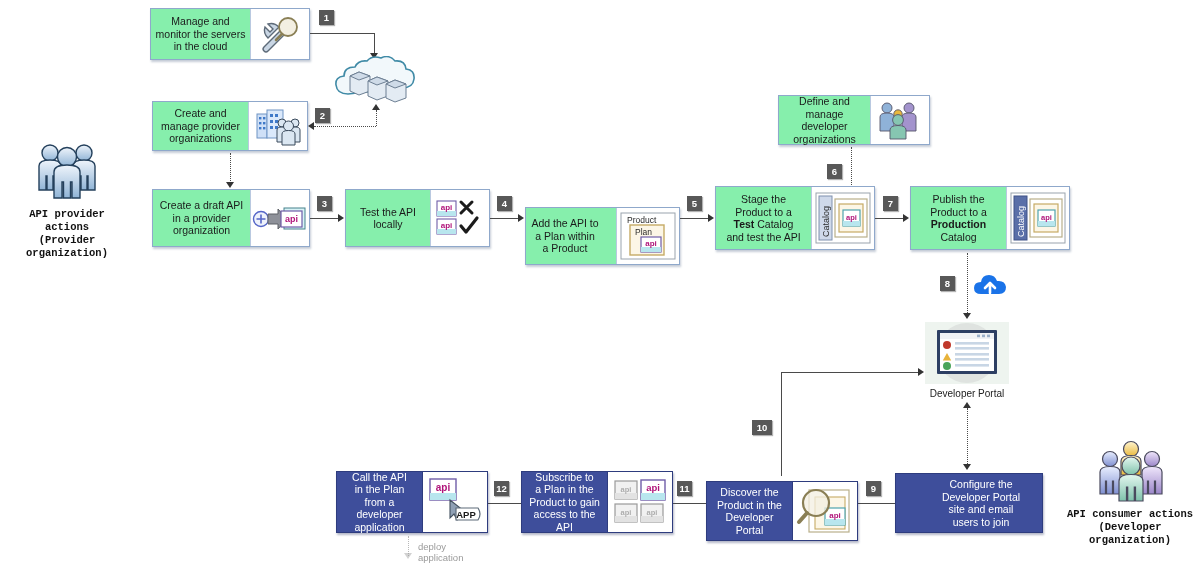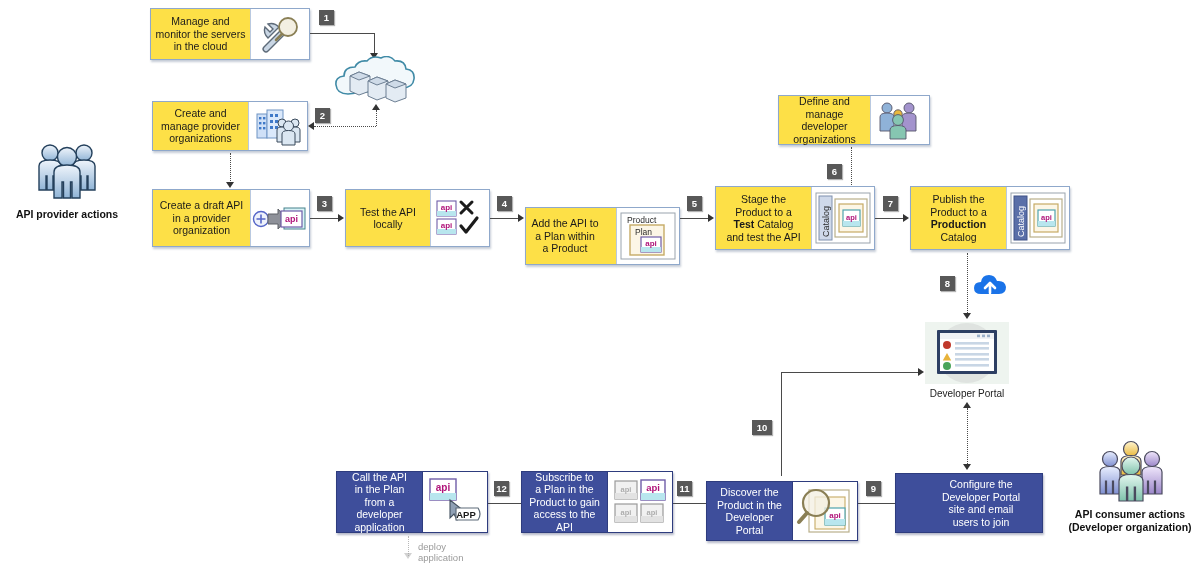--- a/index.html
+++ b/index.html
@@ -5,21 +5,21 @@
 <style>
   html,body{margin:0;padding:0;background:#ffffff;}
   body{font-family:"Liberation Sans","DejaVu Sans",sans-serif;}
   #stage{position:relative;width:1200px;height:573px;background:#fff;overflow:hidden;}
 
   
   .abs{position:absolute;box-sizing:border-box;}
 
   
   .pbox{display:flex;align-items:stretch;border:1px solid #8fa8cb;
-        background:#fde047;box-shadow:1px 2px 2px rgba(90,110,140,.35);}
+        background:#86efac;box-shadow:1px 2px 2px rgba(90,110,140,.35);}
   .pbox .txt{flex:1;display:flex;align-items:center;justify-content:center;
         text-align:center;font-size:10.5px;line-height:12.5px;color:#1a1a1a;padding:2px 4px;}
   .pbox .ic{width:58px;background:#ffffff;border-left:1px solid #b9c9e0;
         display:flex;align-items:center;justify-content:center;position:relative;}
 
   .cbox{display:flex;align-items:stretch;border:1px solid #2e3c7e;
         background:#3e4e9b;box-shadow:1px 2px 2px rgba(70,80,120,.4);}
   .cbox .txt{flex:1;display:flex;align-items:center;justify-content:center;
         text-align:center;font-size:10.5px;line-height:12.5px;color:#ffffff;padding:2px 4px;}
   .cbox .ic{width:64px;background:#ffffff;border-left:1px solid #2e3c7e;
@@ -39,21 +39,21 @@
   .dotv{width:0;border-left:1px dotted #4a4a4a;}
   .doth{height:0;border-top:1px dotted #4a4a4a;}
   .arr{width:0;height:0;}
   .arr-r{border-top:4px solid transparent;border-bottom:4px solid transparent;border-left:6px solid #333;}
   .arr-l{border-top:4px solid transparent;border-bottom:4px solid transparent;border-right:6px solid #333;}
   .arr-d{border-left:4px solid transparent;border-right:4px solid transparent;border-top:6px solid #333;}
   .arr-u{border-left:4px solid transparent;border-right:4px solid transparent;border-bottom:6px solid #333;}
   .arr-gray{opacity:.45;}
 
   
-  .actor-lbl{text-align:center;font-size:10.5px;font-weight:bold;line-height:13px;color:#111;}
+  .actor-lbl{text-align:center;font-size:10.5px;font-weight:bold;line-height:13px;color:#111;font-family:Liberation Mono, monospace;}
   .portal-lbl{font-size:10px;color:#222;text-align:center;}
   .deploy-lbl{font-size:9.5px;color:#9a9a9a;line-height:11px;}
   svg{display:block;}
 </style>
 </head>
 <body>
 
 <div id="stage">
 
   <div class="abs" style="left:12px;top:140px;width:110px;">
@@ -70,20 +70,21 @@
           <path d="M5 26 q0-6 11-6 q11 0 11 6 v24 h-7 v-14 h-1 v14 h-6 v-14 h-1 v14 h-7z"></path>
           <circle cx="50" cy="13" r="8"></circle>
           <path d="M39 26 q0-6 11-6 q11 0 11 6 v24 h-7 v-14 h-1 v14 h-6 v-14 h-1 v14 h-7z"></path>
           <circle cx="33" cy="17" r="9.5"></circle>
           <path d="M20 32 q0-7 13-7 q13 0 13 7 v26 h-8 v-16 h-1.5 v16 h-7 v-16 h-1.5 v16 h-8z"></path>
         </g>
       </svg>
     </div>
     <div class="abs actor-lbl" style="left:0;top:68px;width:110px;">
       <div>API provider actions</div>
+      <div>(Provider organization)</div>
     </div>
   </div>
 
   <div class="abs" style="left:1065px;top:440px;width:130px;">
     <div class="abs" style="left:30px;top:0;width:72px;height:62px;">
       <svg width="72" height="62" viewBox="0 0 72 62">
         <defs>
           <linearGradient id="gY" x1="0" y1="0" x2="0" y2="1">
               <stop offset="0" stop-color="#fff4cf"></stop>
               <stop offset="1" stop-color="#e9b83c"></stop>

